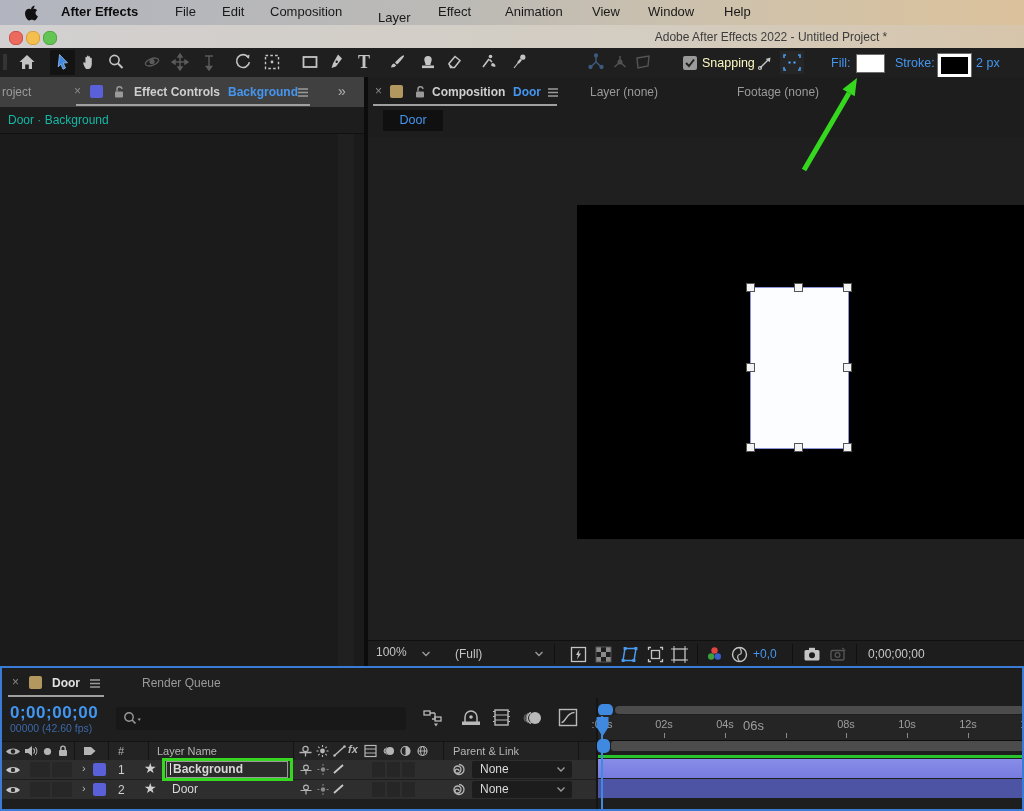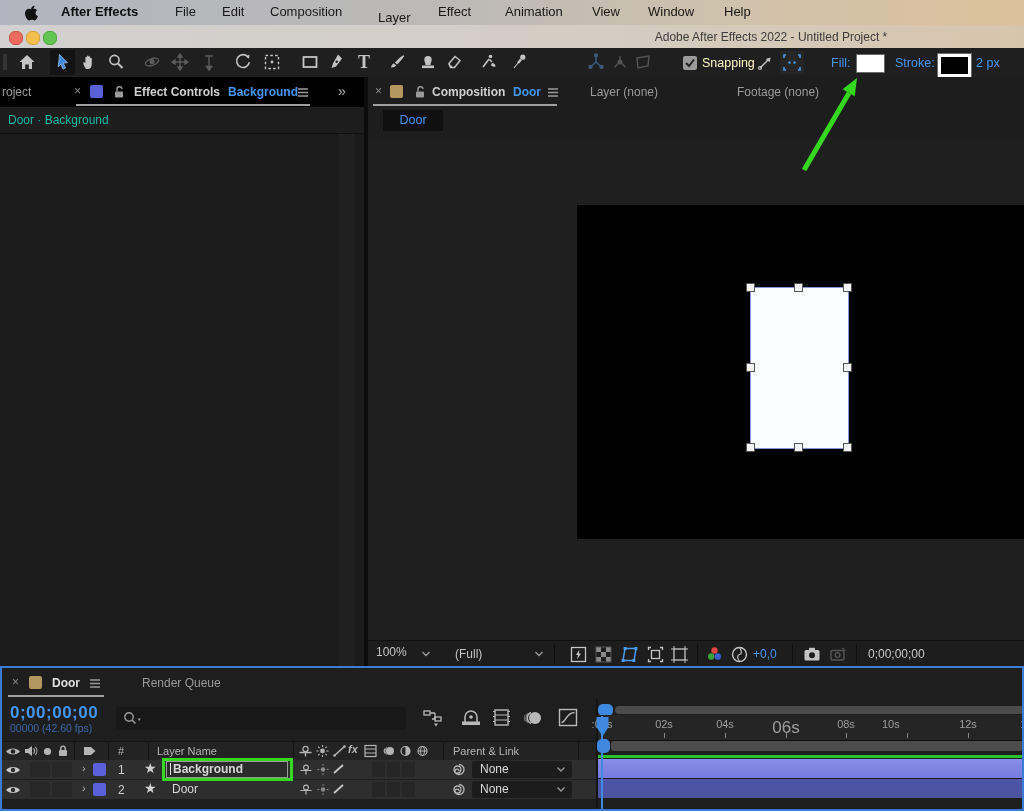--- a/index.html
+++ b/index.html
@@ -206,21 +206,21 @@
         </svg>
     </span>
     <span class="abs nw" style="left:831px;top:8px;font-size:12.5px;color:#4596f0">Fill:</span>
     <span class="abs" style="left:856px;top:6px;width:27px;height:17px;background:#ffffff;border:1px solid #6b6b6b"></span>
     <span class="abs nw" style="left:895px;top:8px;font-size:12.5px;color:#4596f0">Stroke:</span>
     <span class="abs" style="left:938px;top:6px;width:27px;height:17px;background:#000;border:3px solid #fff;outline:1px solid #6b6b6b"></span>
     <span class="abs nw" style="left:976px;top:8px;font-size:12.5px;color:#4596f0">2 px</span>
   </div>
 
   <div class="abs" style="left:0;top:77px;width:364px;height:589px;background:#1b1b1b">
-    <div class="abs" style="left:0;top:0;width:364px;height:30px;background:#000000;border-bottom:1px solid #111">
+    <div class="abs" style="left:0;top:0;width:364px;height:30px;background:#404040;border-bottom:1px solid #111">
       <span class="abs nw" style="left:2px;top:8px;font-size:12px;color:#9a9a9a">roject</span>
       <span class="abs nw" style="left:74px;top:7px;font-size:12px;color:#8a8a8a">×</span>
       <span class="abs" style="left:90px;top:8px;width:13px;height:13px;background:#5a60d8;border-radius:2px"></span>
       <span class="ic" style="left:112px;top:8px">
           <svg width="14" height="14" viewBox="0 0 14 14">
             <rect x="3" y="6.5" width="8" height="6" rx="1" fill="#9a9a9a"></rect>
             <path fill="none" stroke="#9a9a9a" stroke-width="1.4" d="M5,6.5 V4.5 a2.5,2.5 0 0 1 5,-0.5"></path>
           </svg>
         </span>
       <span class="abs nw" style="left:134px;top:8px;font-size:12px;font-weight:bold;color:#cfcfcf">Effect Controls</span>
@@ -633,23 +633,23 @@
       </div>
     </div>
 
     <div class="abs" style="left:596px;top:32px;width:2px;height:113px;background:#141414"></div>
     <span class="abs" style="left:598px;top:38px;width:15px;height:12px;background:#3f8ae0;border-radius:5px"></span>
     <span class="abs" style="left:615px;top:40px;width:409px;height:8px;background:#4c4c4c;border-radius:4px"></span>
     <div class="abs" style="left:598px;top:49px;width:426px;height:25px;background:#252525;border-bottom:1px solid #0f0f0f">
       <span class="abs nw" style="left:-21px;top:3px;width:50px;text-align:center;font-size:11px;color:#9e9e9e">:00s</span>
       <span class="abs nw" style="left:41px;top:3px;width:50px;text-align:center;font-size:11px;color:#9e9e9e">02s</span>
       <span class="abs nw" style="left:102px;top:3px;width:50px;text-align:center;font-size:11px;color:#9e9e9e">04s</span>
-      <span class="abs nw" style="left:163px;top:3px;width:50px;text-align:center;font-size:17px;color:#9e9e9e">06s</span>
+      <span class="abs nw" style="left:145px;top:3px;width:50px;text-align:left;font-size:13px;color:#9e9e9e">06s</span>
       <span class="abs nw" style="left:223px;top:3px;width:50px;text-align:center;font-size:11px;color:#9e9e9e">08s</span>
-      <span class="abs nw" style="left:284px;top:3px;width:50px;text-align:left;font-size:11px;color:#9e9e9e">10s</span>
+      <span class="abs nw" style="left:284px;top:3px;width:50px;text-align:center;font-size:11px;color:#9e9e9e">10s</span>
       <span class="abs nw" style="left:345px;top:3px;width:50px;text-align:center;font-size:11px;color:#9e9e9e">12s</span>
       <span class="abs nw" style="left:406px;top:3px;width:50px;text-align:center;font-size:11px;color:#9e9e9e">14s</span>
       <span class="abs" style="left:66px;top:18px;width:1px;height:5px;background:#8a8a8a"></span>
       <span class="abs" style="left:127px;top:18px;width:1px;height:5px;background:#8a8a8a"></span>
       <span class="abs" style="left:188px;top:18px;width:1px;height:5px;background:#8a8a8a"></span>
       <span class="abs" style="left:248px;top:18px;width:1px;height:5px;background:#8a8a8a"></span>
       <span class="abs" style="left:309px;top:18px;width:1px;height:5px;background:#8a8a8a"></span>
       <span class="abs" style="left:370px;top:18px;width:1px;height:5px;background:#8a8a8a"></span>
 
     </div>

